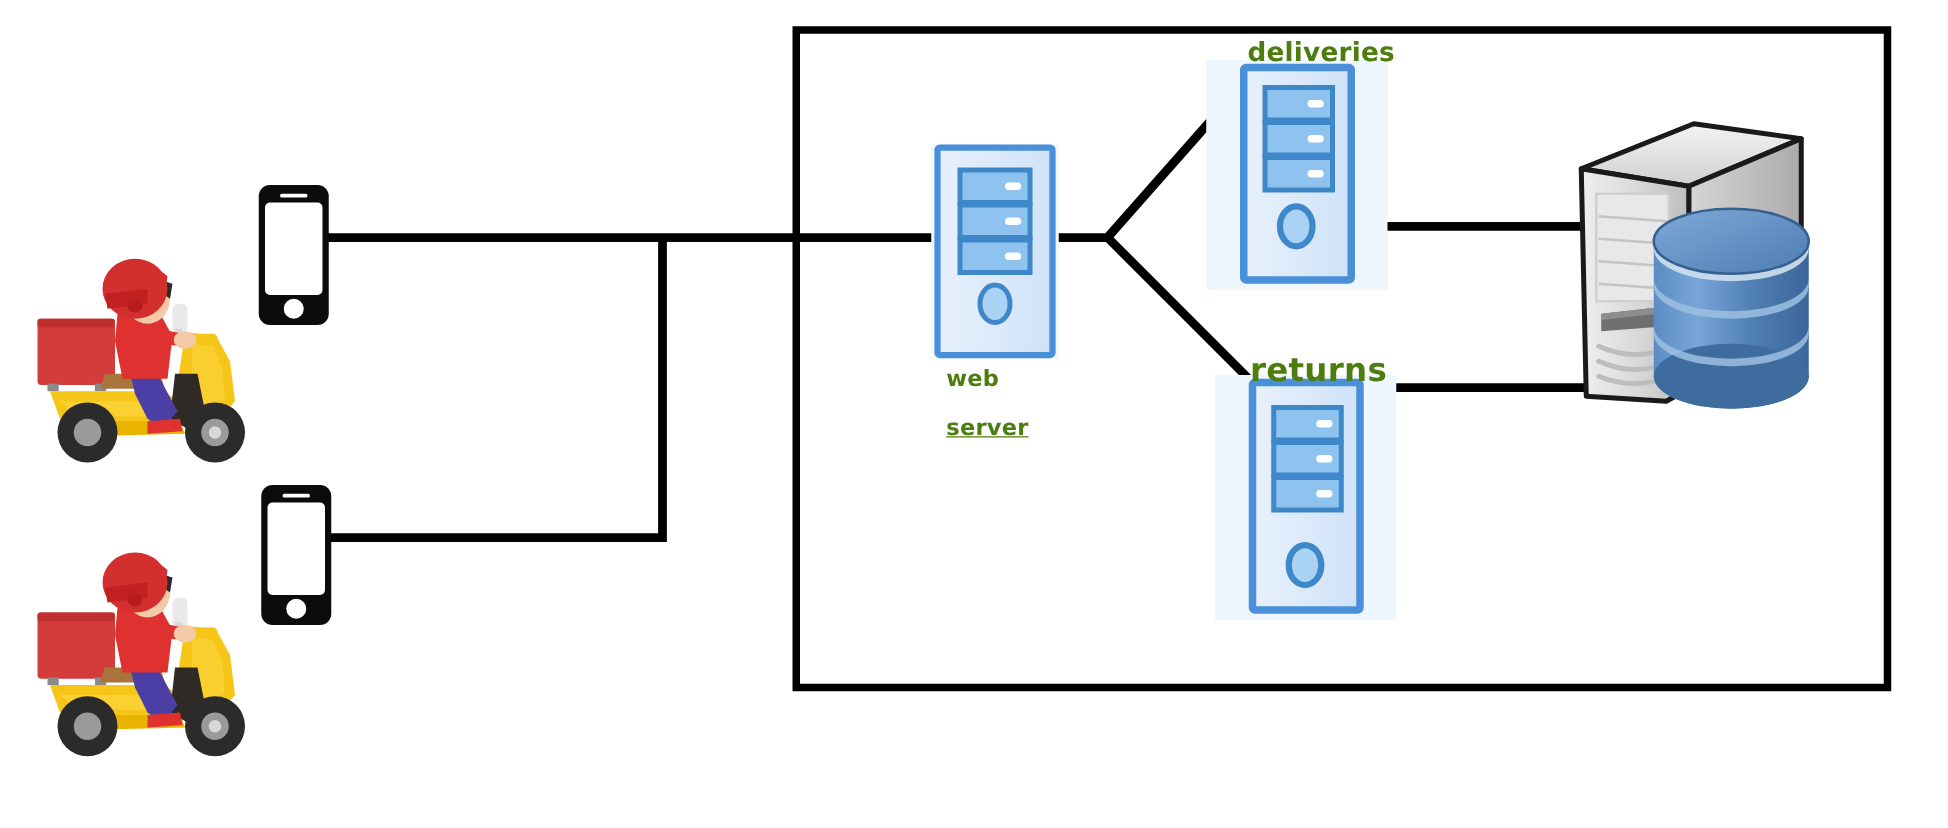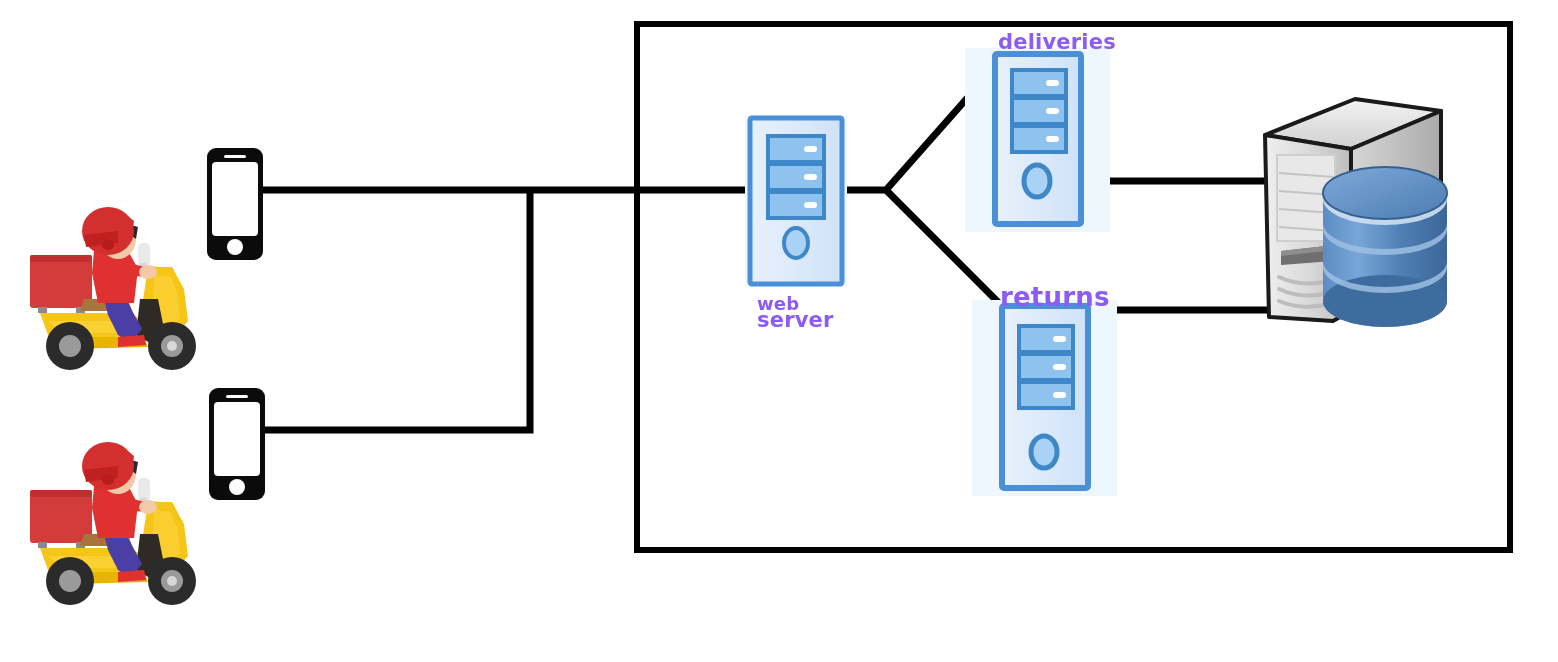--- a/index.html
+++ b/index.html
@@ -2,21 +2,21 @@
 <html><head>
 <meta charset="utf-8">
 <style>
   html,body{margin:0;padding:0;background:#ffffff;}
   body{
     width:1558px;height:662px;position:relative;overflow:hidden;
     font-family:"DejaVu Sans","Liberation Sans",sans-serif;
   }
   #stage{position:absolute;left:0;top:0;width:1558px;height:662px;}
   .lbl{
-    position:absolute;font-weight:bold;color:#8b5cf6;
+    position:absolute;font-weight:bold;color:#4d7c0f;
     font-family:"DejaVu Sans","Liberation Sans",sans-serif;
     white-space:nowrap;line-height:1.18;letter-spacing:.2px;
   }
 </style>
 </head>
 <body>
 
 <div id="stage">
 
   <svg id="art" width="1558" height="662" viewBox="0 0 1558 662" xmlns="http://www.w3.org/2000/svg">
@@ -244,15 +244,15 @@
     </g>
   </svg>
 
   
   <div class="lbl" style="left:998px;top:30px;font-size:21px;">deliveries</div>
 
   <div class="lbl" style="left:1000px;top:282px;font-size:26px;">returns</div>
 
   <div class="lbl" style="left:757px;top:293px;font-size:18px;">web</div>
 
-  <div class="lbl" style="left:757px;top:308px;font-size:21px;">server</div>
+  <div class="lbl" style="left:757px;top:332px;font-size:18px;text-decoration:underline;">server</div>
 
 </div>
 
 </body></html>

